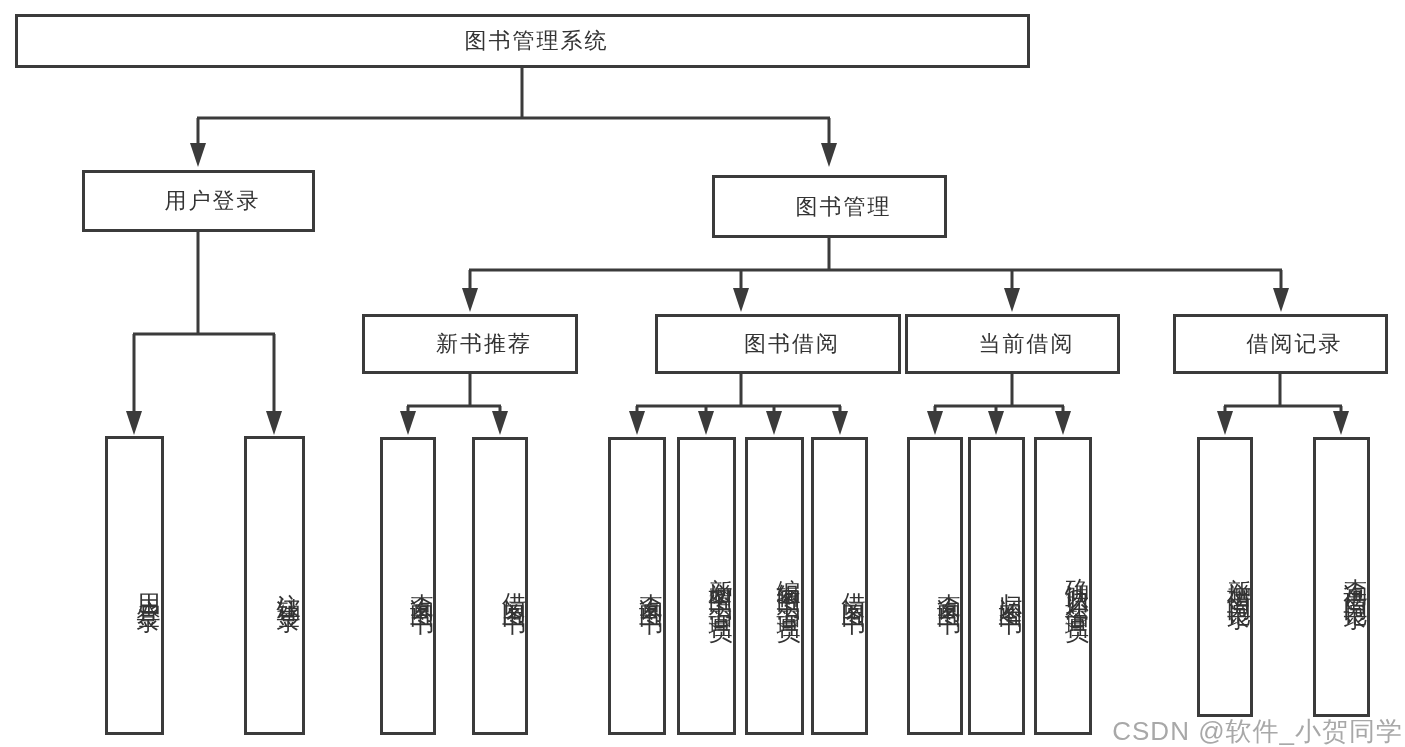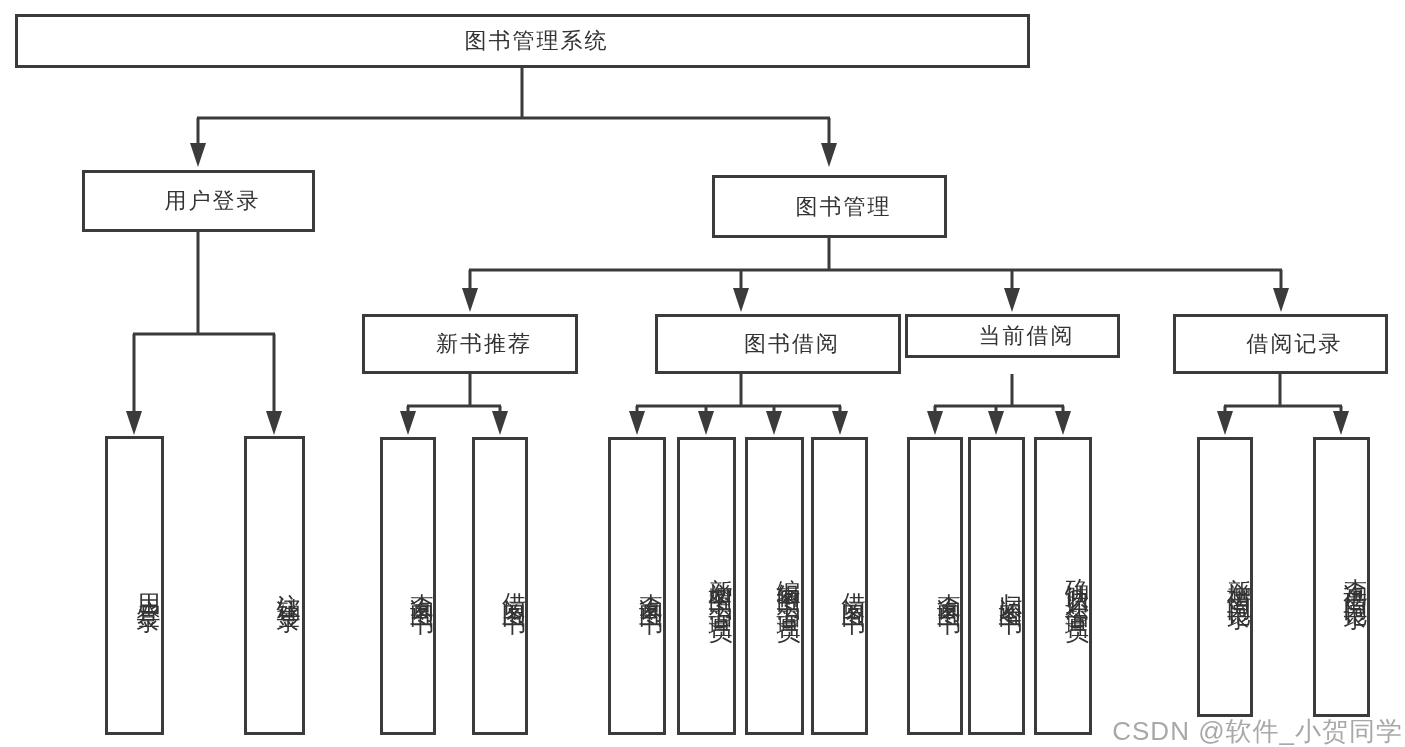--- a/index.html
+++ b/index.html
@@ -103,21 +103,21 @@
     </g>
   </svg>
 
   <div class="node hbox" style="left:15px;top:14px;width:1015px;height:54px;">图书管理系统</div>
 
   <div class="node hbox" style="left:82px;top:170px;width:233px;height:62px;">用户登录</div>
   <div class="node hbox" style="left:712px;top:175px;width:235px;height:63px;">图书管理</div>
 
   <div class="node hbox" style="left:362px;top:314px;width:216px;height:60px;">新书推荐</div>
   <div class="node hbox" style="left:631px;top:314px;width:246px;height:60px;margin-left:24px;">图书借阅</div>
-  <div class="node hbox" style="left:905px;top:314px;width:215px;height:44px;">当前借阅</div>
+  <div class="node hbox" style="left:905px;top:314px;width:215px;height:60px;">当前借阅</div>
   <div class="node hbox" style="left:1173px;top:314px;width:215px;height:60px;">借阅记录</div>
 
   <div class="node vbox" style="left:105px;top:436px;width:59px;height:299px;">
     <span>用户登录</span>
   </div>
   <div class="node vbox" style="left:244px;top:436px;width:61px;height:299px;">
     <span>注销登录</span>
   </div>
 
   <div class="node vbox" style="left:380px;top:437px;width:56px;height:298px;">

